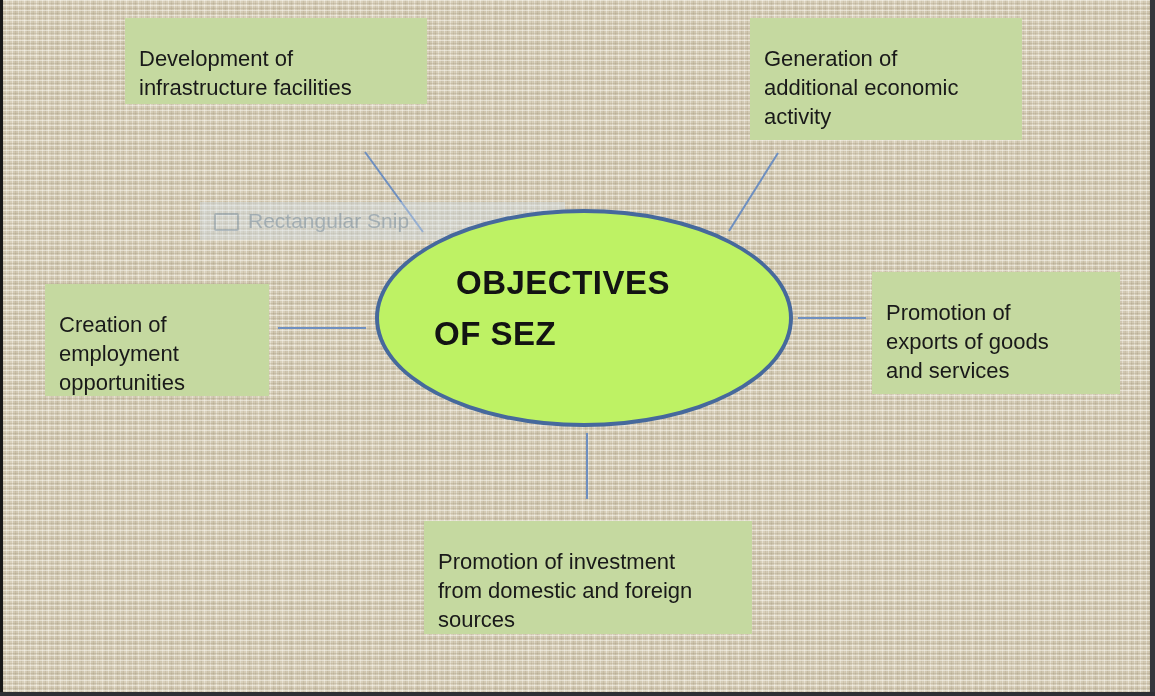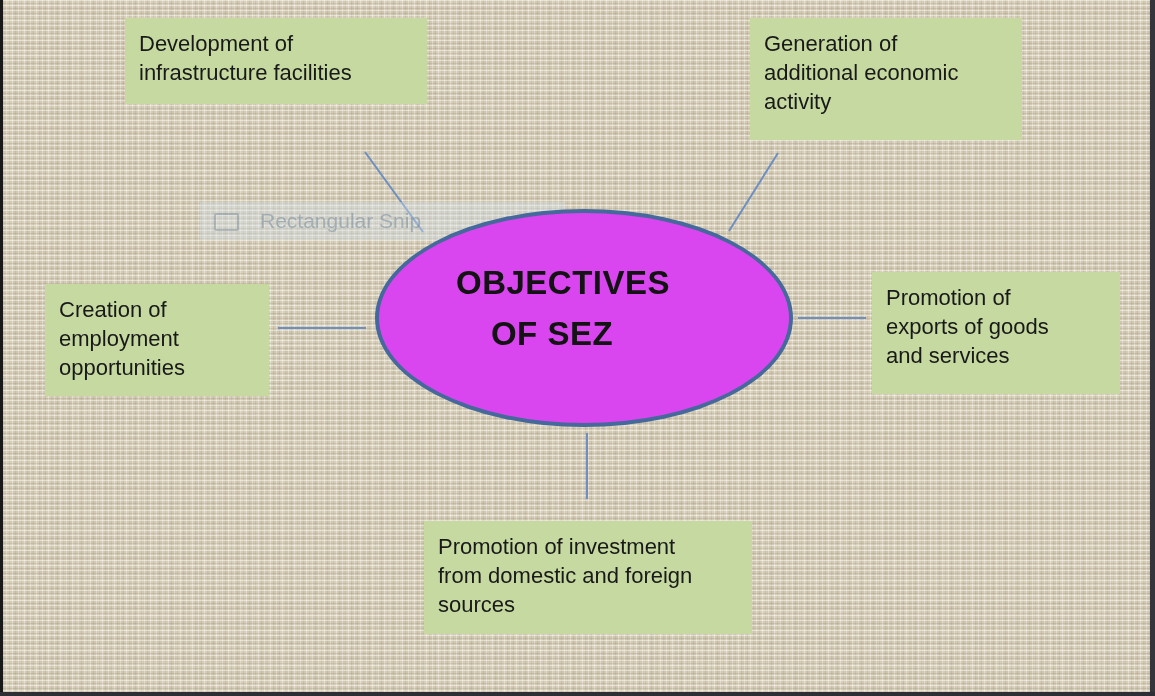--- a/index.html
+++ b/index.html
@@ -34,21 +34,21 @@
   .edge-bottom{left:0;bottom:0;width:1155px;height:4px;background:#2e2f34;}
 
   svg.connectors{position:absolute;left:0;top:0;z-index:1;}
 
   .node{
     position:absolute;
     z-index:2;
     color:#191919;
     font-size:22px;
     line-height:1.32;
-    padding:11px 14px;
+    padding:26px 14px;
     white-space:pre-line;
     box-sizing:border-box;
   }
   .node-a{left:125px;top:18px;width:302px;height:86px;}
   .node-b{left:750px;top:18px;width:272px;height:122px;}
   .node-c{left:45px;top:284px;width:224px;height:112px;}
   .node-d{left:872px;top:272px;width:248px;height:122px;}
   .node-e{left:424px;top:521px;width:328px;height:113px;}
 
   .center-ellipse{
@@ -78,21 +78,20 @@
     background:rgba(213,226,236,0.38);
     z-index:1;
     pointer-events:none;
   }
   .snip-tooltip .snip-label{
     position:absolute;
     left:48px;top:0;
     line-height:38px;
     font-size:21px;
     color:rgba(118,138,154,0.55);
-    margin-left:12px;
   }
   .snip-tooltip .snip-rect-icon{
     position:absolute;
     left:14px;top:11px;
     width:21px;height:14px;
     border:2px solid rgba(118,138,154,0.45);
     border-radius:2px;
   }
 </style>
 </head>
@@ -121,21 +120,21 @@
   <div class="node node-c" style="background: rgb(197, 217, 160);">Creation of
 employment
 opportunities</div>
   <div class="node node-e" style="background: rgb(197, 217, 160);">Promotion of investment
 from domestic and foreign
 sources</div>
   <div class="node node-d" style="background: rgb(197, 217, 160);">Promotion of
 exports of goods
 and services</div>
 
-  <div class="center-ellipse" style="background: #d946ef; border: 4px solid rgb(70, 105, 156); text-align: center;">
+  <div class="center-ellipse" style="background: #bef264; border: 4px solid rgb(70, 105, 156);">
     <div class="center-title">OBJECTIVES
 OF SEZ</div>
   </div>
 
   <div class="edge edge-left"></div>
   <div class="edge edge-right"></div>
   <div class="edge edge-bottom"></div>
 
 </div>
 

